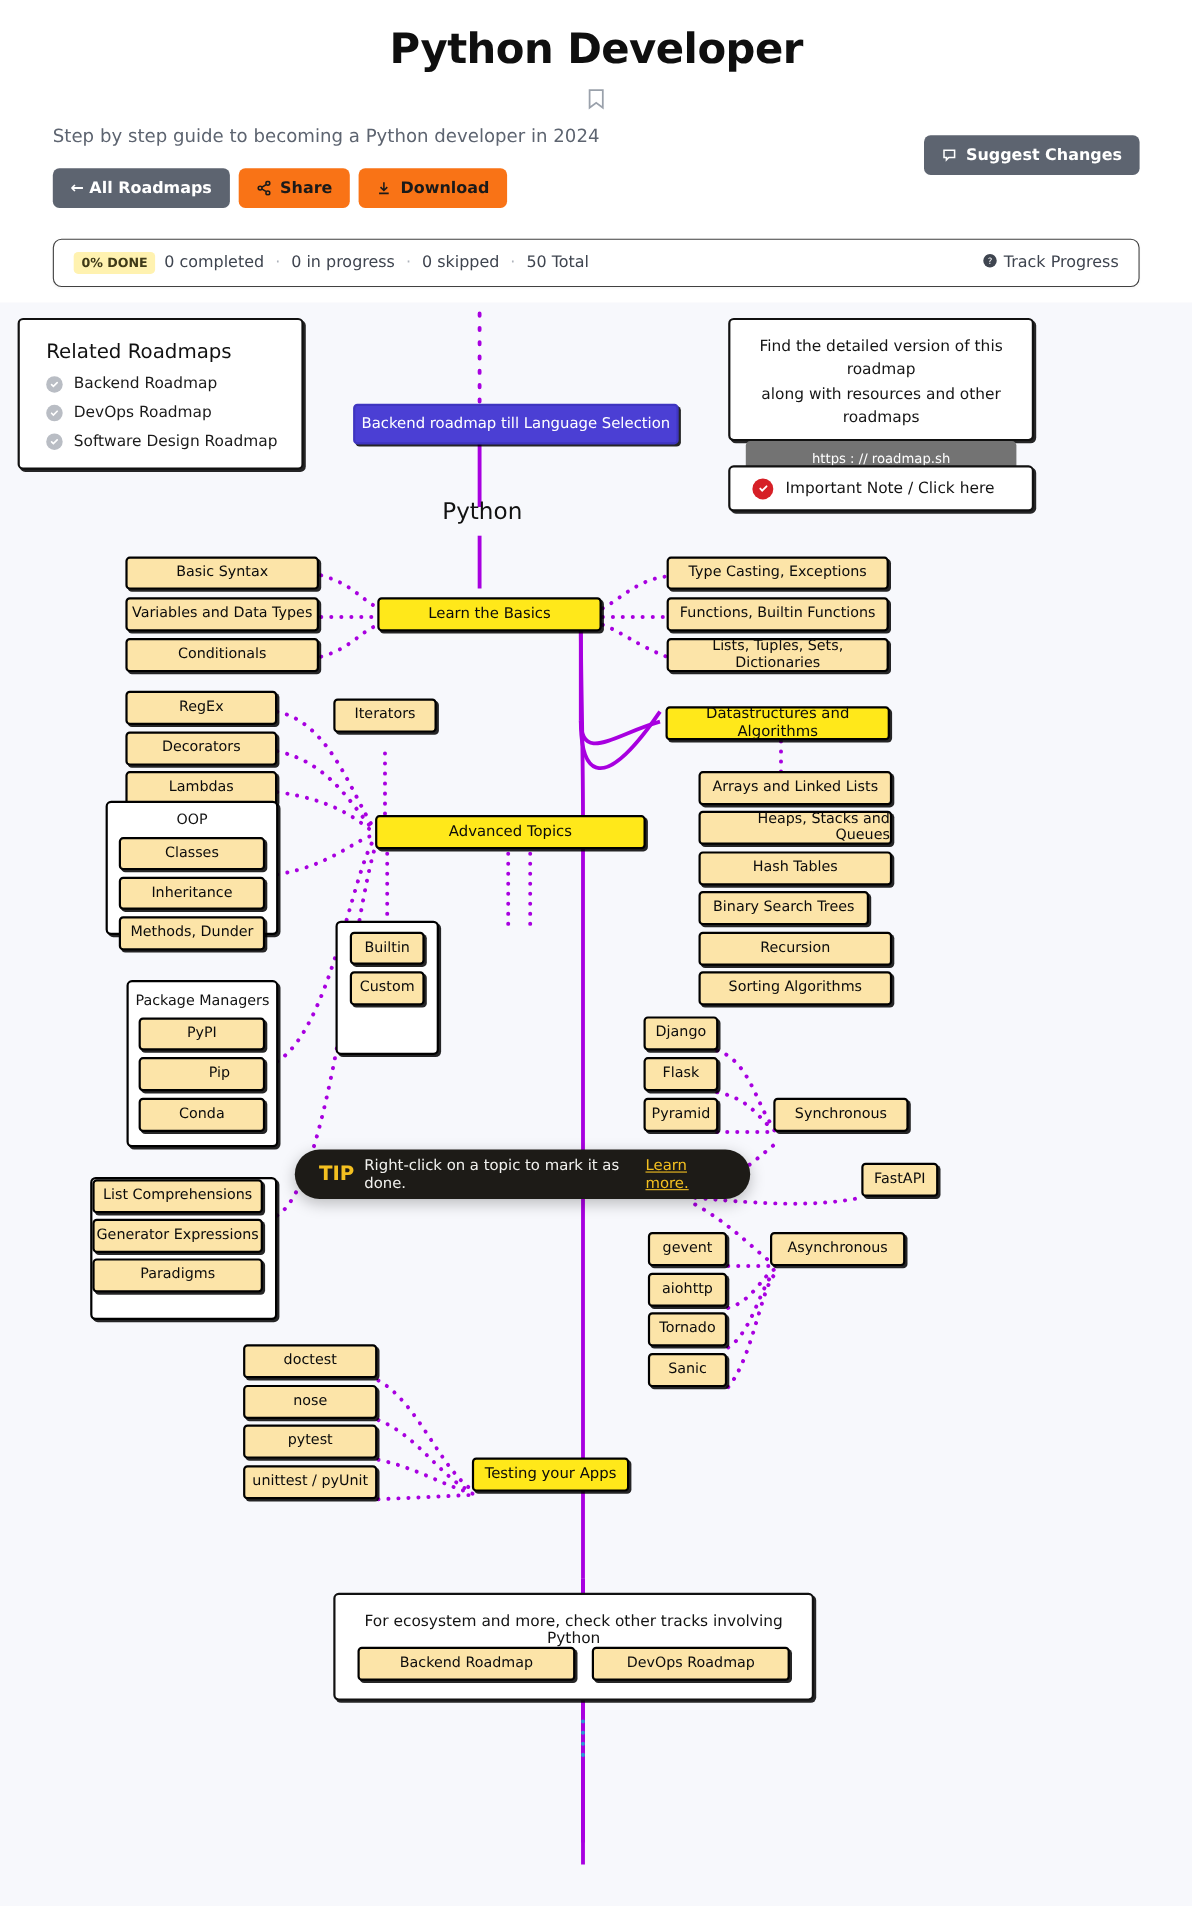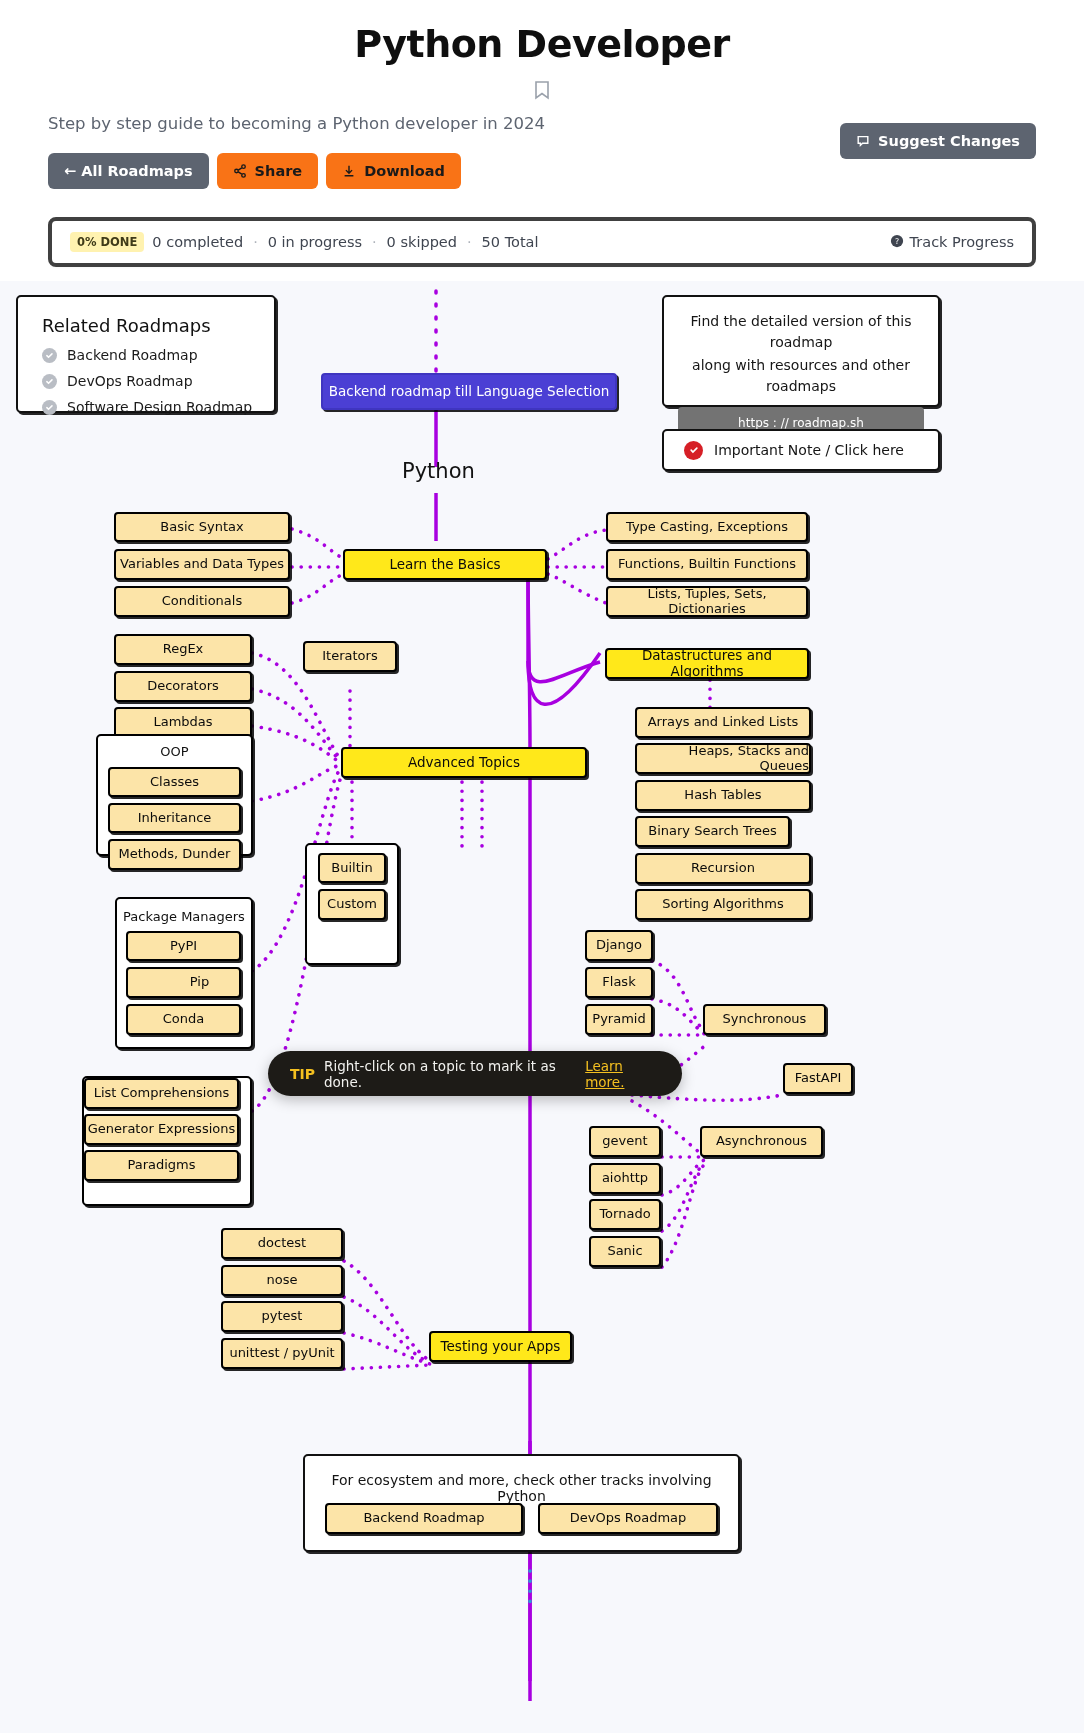--- a/index.html
+++ b/index.html
@@ -20,21 +20,21 @@
   .btn-row { margin-top: 20px; display:flex; align-items:center; }
   .btn { display:inline-flex; align-items:center; gap:8px; border:none; border-radius:6px;
     font-size:14.5px; font-weight:600; padding:10px 16px; cursor:pointer;
     font-family:"DejaVu Sans", sans-serif; }
   .btn-dark { background:#5d6470; color:#fff; }
   .btn-yellow { background:#f97316; color:#1a1a1a; margin-left:8px; }
   .btn-suggest { background:#5d6470; color:#fff; position:absolute; right:48px; top:123px; }
   .btn svg { display:block; }
 
   
-  .progress-bar { margin: 28px 48px 0 48px; border:4px solid #404040; border-radius:8px;
+  .progress-bar { margin: 28px 48px 0 48px; border:1px solid #404040; border-radius:8px;
     background:#fff; padding:11px 18px; display:flex; align-items:center;
     justify-content:space-between; box-shadow:0 1px 2px rgba(0,0,0,.03);gap:32px; }
   .prog-left { display:flex; align-items:center; gap:8px; font-size:14.5px; color:#3f4550; }
   .pct-badge { background:#fff2b0; color:#3f3a18; font-size:11.5px; font-weight:700;
     padding:3px 7px; border-radius:4px; }
   .dotsep { color:#aeb3bb; padding:0 2px; }
   .track-prog { display:flex; align-items:center; gap:6px; font-size:14.5px; color:#3f4550;
     cursor:pointer; }
 
   
@@ -76,21 +76,21 @@
     font-size:14px; color:#141414; cursor:pointer; }
   .red-circle { width:19px; height:19px; border-radius:50%; background:#d61f26;
     display:flex; align-items:center; justify-content:center; flex:none; }
 
   .eco-text { text-align:center; font-size:14px; color:#141414; padding-top:16px; }
 
   
   .tip { position:absolute; left:268px; top:770px; width:414px; height:45px;
     background:#1d1b17; border-radius:23px; display:flex; align-items:center;
     gap:9px; padding:0 22px; z-index:40; box-shadow:0 4px 14px rgba(0,0,0,.25); }
-  .tip-tag { color:#f4c020; font-weight:700; font-size:14px; }
+  .tip-tag { color:#f4c020; font-weight:700; font-size:18px; }
   .tip-text { color:#f2f2ef; font-size:13.5px; }
   .tip-link { color:#f4c020; font-size:13.5px; text-decoration:underline; cursor:pointer; }
 </style>
 </head>
 <body>
 
 <div class="header">
   <div class="title-row">
     <div class="page-title">Python Developer</div>
     <span class="bookmark-icon">
@@ -223,21 +223,21 @@
       <path d="M344 1016 C380 1030, 400 1068, 430 1082"></path>
       <path d="M344 1052 C380 1060, 400 1074, 430 1083"></path>
       <path d="M344 1088 L430 1084"></path>
     </g>
 
     <g stroke="#2b9ad6" fill="none" stroke-width="3.6" stroke-dasharray="0.1 10" stroke-linecap="round">
       <path d="M530 1290 L530 1330"></path>
     </g>
   </svg>
 
-  <div class="card" style="left:16px; top:14px; width:260px; height:118px;">
+  <div class="card" style="left:16px; top:14px; width:260px; height:138px;">
     <div class="related-title">Related Roadmaps</div>
     <div class="related-item">
       <span class="check-circle">
         <svg viewBox="0 0 12 12" width="9" height="9">
             <path d="M2.5 6.2l2.2 2.2 4.6-4.6" stroke="#fff" stroke-width="2" fill="none" stroke-linecap="round"></path>
           </svg>
       </span>
       <span>Backend Roadmap</span>
     </div>
     <div class="related-item">

